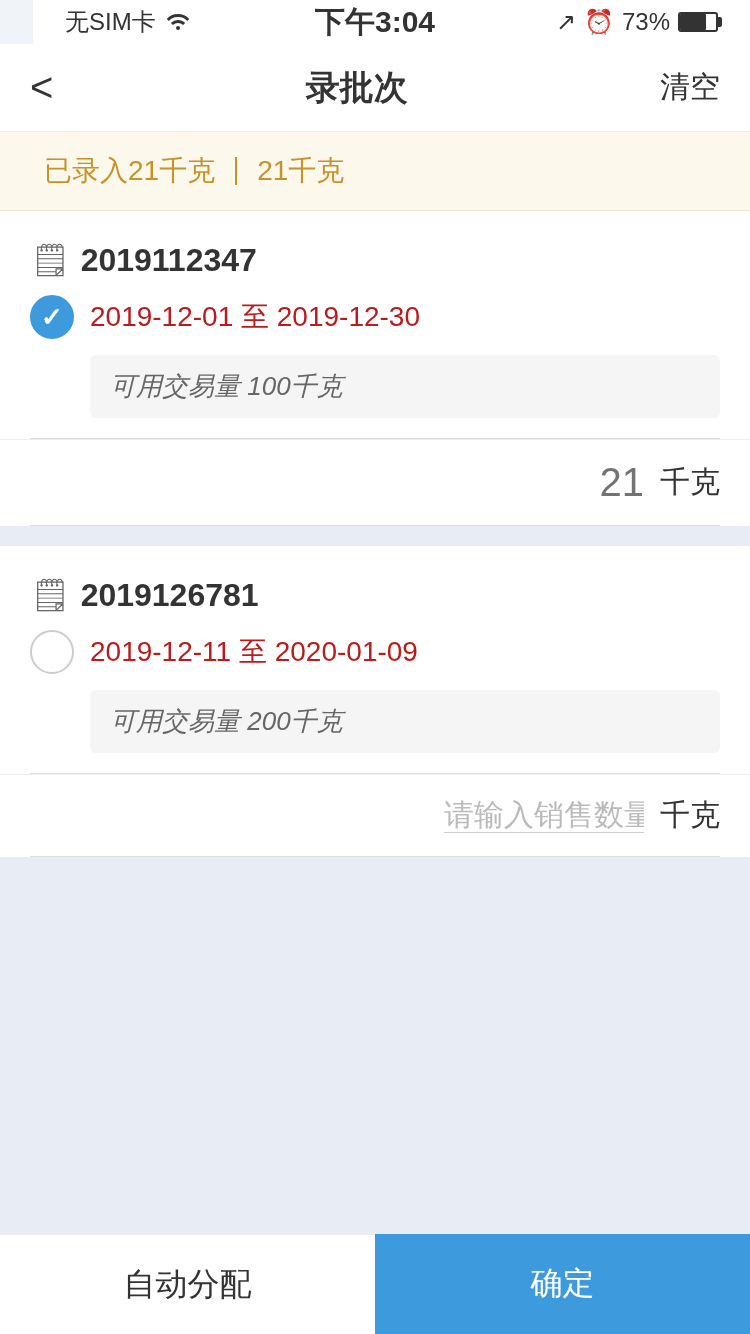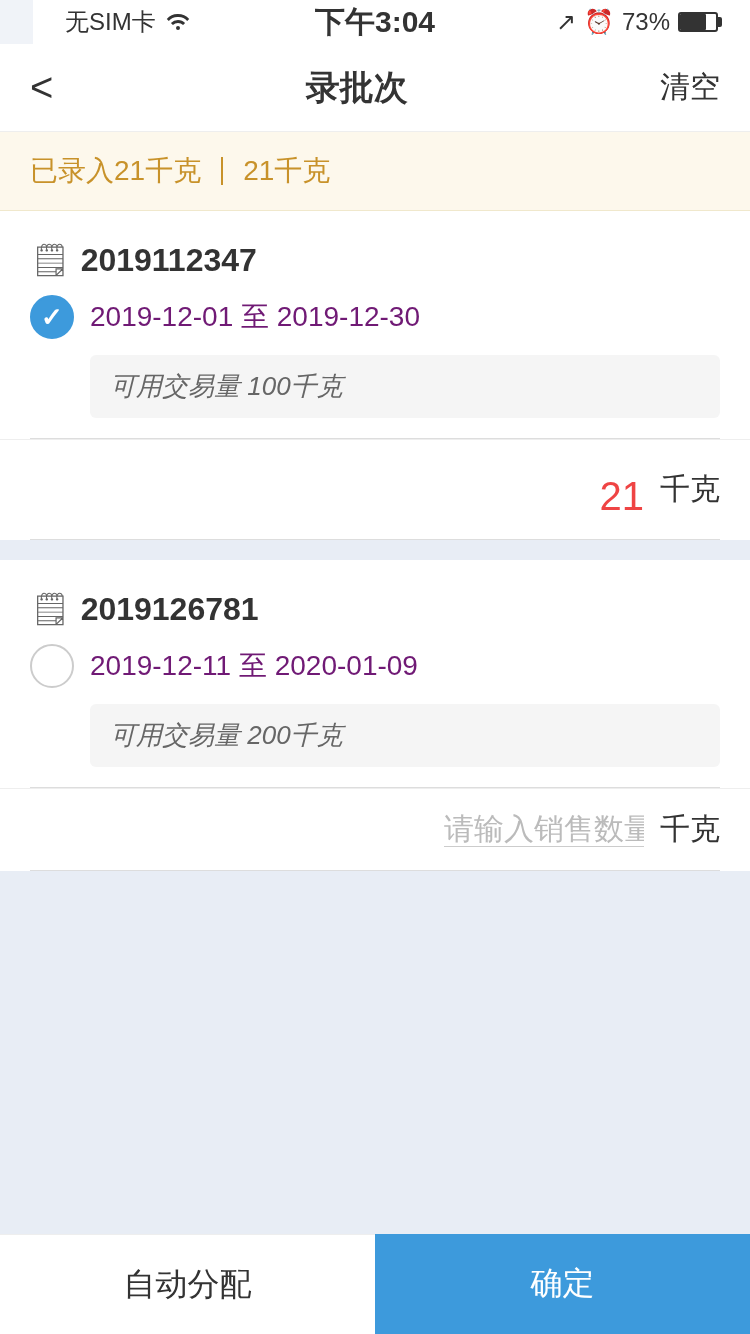--- a/index.html
+++ b/index.html
@@ -92,21 +92,21 @@
     }
     .nav-clear {
       font-size: 30px;
       color: #333;
       cursor: pointer;
     }
 
     
     .info-banner {
       background: #fdf8ec;
-      padding: 20px 30px;
+      padding: 20px 44px;
       display: flex;
       align-items: center;
       gap: 20px;
       border-bottom: 1px solid #f0e8cc;
     }
     .info-label {
       font-size: 28px;
       color: #c8922a;
     }
     .info-divider {
@@ -157,21 +157,21 @@
       border-color: #3d9adc;
     }
     .radio-circle.checked::after {
       content: '✓';
       color: #fff;
       font-size: 26px;
       font-weight: bold;
     }
     .batch-date {
       font-size: 28px;
-      color: #701a75;
+      color: #b91c1c;
     }
 
     .avail-box {
       background: #f5f5f5;
       border-radius: 6px;
       padding: 14px 20px;
       margin-left: 60px;
       margin-bottom: 20px;
       font-size: 26px;
       color: #666;
@@ -184,22 +184,21 @@
       align-items: center;
       justify-content: flex-end;
       padding: 20px 30px;
       gap: 16px;
       background: #fff;
       border-top: 1px solid #eee;
     }
     .qty-value {
       font-size: 40px;
       font-weight: 500;
-      color: #ef4444;
-      margin-top: 14px;
+      color: #737373;
     }
     .unit-label {
       font-size: 30px;
       color: #333;
     }
     .input-underline {
       border: none;
       border-bottom: 1px solid #ccc;
       width: 200px;
       font-size: 30px;

